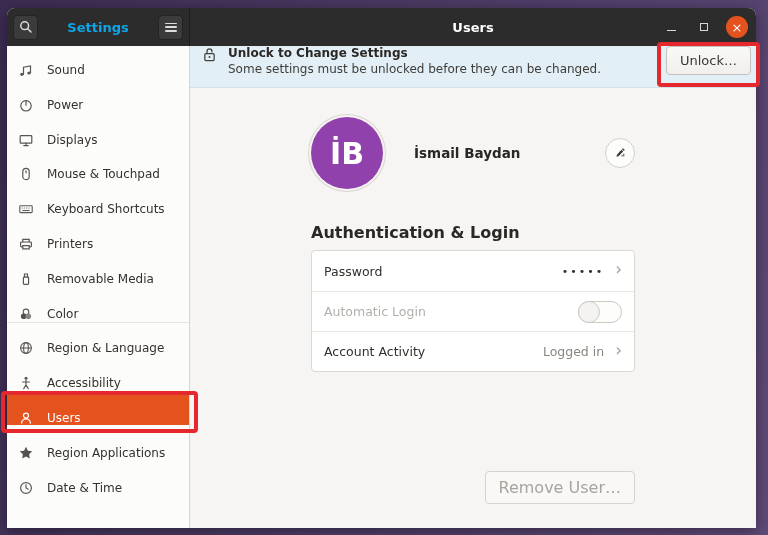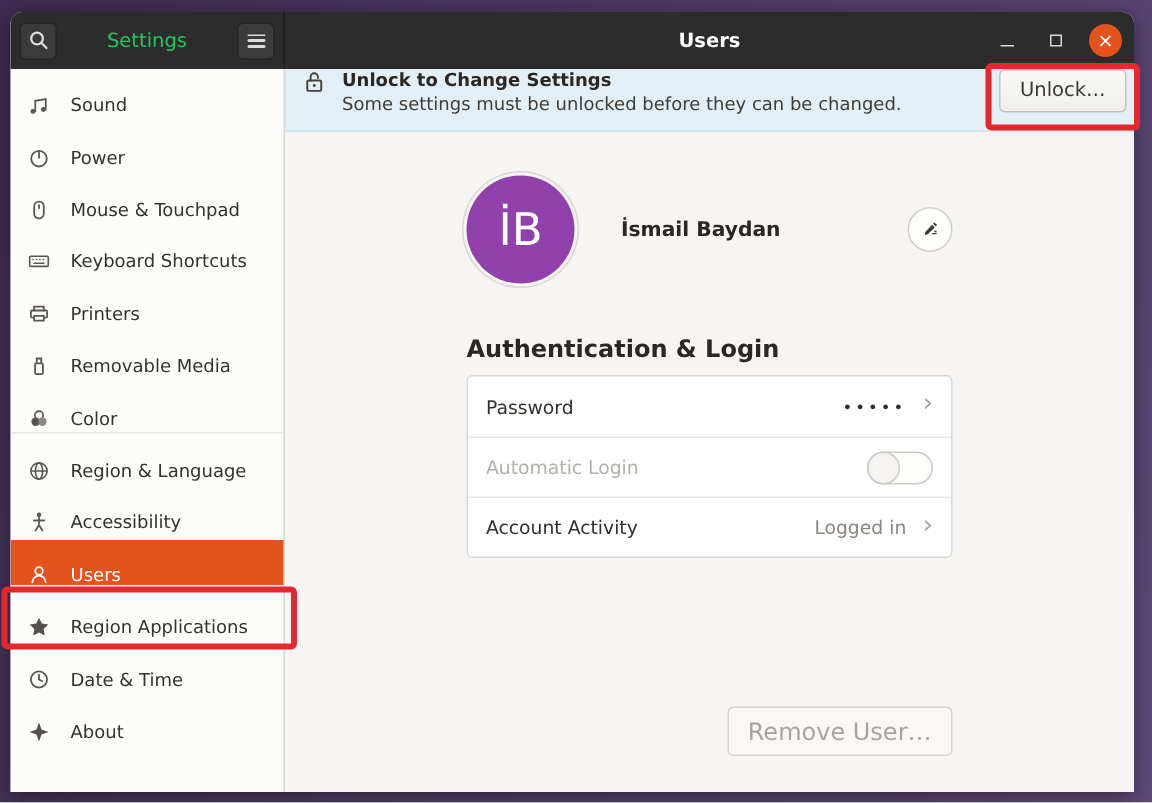--- a/index.html
+++ b/index.html
@@ -14,21 +14,21 @@
   .window { position:absolute; left:7px; top:8px; width:749px; height:520px;
             border-radius:8px 8px 0 0; overflow:hidden; background:#f6f5f4;
             box-shadow:0 3px 14px rgba(0,0,0,.4); display:flex; flex-direction:column; }
 
   
   .titlebar { flex:0 0 38px; display:flex; background:var(--header-bg,#2c2c2c); }
   .tb-left  { flex:0 0 183px; display:flex; align-items:center; padding:0 6px;
               border-right:1px solid #1d1d1d; }
   .icon-btn { width:25px; height:25px; border-radius:4px; background:#3b3b3b;
               border:1px solid #242424; display:flex; align-items:center; justify-content:center; }
-  .app-title { flex:1; text-align:center; color:#22c55e; font-weight:normal; font-size:13px; }
+  .app-title { flex:1; text-align:center; color:#0ea5e9; font-weight:bold; font-size:13px; }
   .menu-icon { display:flex; flex-direction:column; justify-content:space-between; width:12px; height:9px; }
   .menu-icon i { display:block; height:1.5px; background:#dcdcdc; border-radius:1px; }
   .tb-right { flex:1; position:relative; display:flex; align-items:center;
               justify-content:flex-end; padding-right:8px; }
   .page-title { position:absolute; left:0; right:0; text-align:center; color:#ffffff;
                 font-weight:bold; font-size:13px; pointer-events:none; }
   .win-btn { width:26px; height:26px; background:transparent; border:none;
              display:flex; align-items:center; justify-content:center; margin-left:7px; }
   .min-glyph { width:9px; height:1.6px; background:#d8d8d8; margin-top:7px; }
   .max-glyph { width:8px; height:8px; border:1.5px solid #d8d8d8; }
@@ -57,21 +57,21 @@
   .banner-title { font-size:12px; font-weight:bold; color:#2b2824; }
   .banner-sub { font-size:12px; color:#3f3c37; }
   .unlock-btn { padding:6px 13px; font-size:13px; color:#3a3731;
                 background:linear-gradient(#f9f9f8,#f0efed); border:1px solid #c6c2bc; border-radius:4px; }
 
   
   .content { width:324px; margin:0 auto; display:flex; flex-direction:column; }
   .user-row { margin-top:29px; display:flex; align-items:center; }
   .avatar { width:72px; height:72px; border-radius:50%; background:var(--avatar-purple,#9141ac);
             color:#fff; font-size:30px; display:flex; align-items:center; justify-content:center;
-            box-shadow:0 0 0 2px #f6f5f4, 0 0 0 3px #d9d6d1; }
+            box-shadow:0 0 0 2px #f6f5f4, 0 0 0 3px #d9d6d1;font-weight:bold; }
   .user-name { margin-left:31px; font-size:13.5px; font-weight:bold; color:#2a2723; flex:1; }
   .edit-btn { width:30px; height:30px; border-radius:50%; background:#fdfdfc;
               border:1px solid #d2cfca; display:flex; align-items:center; justify-content:center; }
 
   .section-title { margin-top:34px; font-size:16px; font-weight:bold; color:#2b2824; }
   .list { margin-top:8px; background:#ffffff; border:1px solid #dbd8d4; border-radius:4px; }
   .row { height:40px; display:flex; align-items:center; padding:0 12px; border-top:1px solid #eae8e5;justify-content:flex-end; }
   .row:first-child { border-top:none; }
   .rlabel { font-size:12.5px; color:#33302b; flex:1; }
   .row.disabled .rlabel { color:#b3afaa; }
@@ -151,20 +151,29 @@
         <div class="side-item">
           <span class="ic">
             <svg width="16" height="16" viewBox="0 0 16 16" fill="none" stroke="#5a5753" stroke-width="1.2" stroke-linecap="round">
               <circle cx="8" cy="8.8" r="5.2"></circle>
                 <path d="M8 3.6 v4.6"></path>
             </svg>
           </span>
           <span class="lbl">Power</span>
         </div>
 
+        <div class="side-item">
+          <span class="ic">
+            <svg width="16" height="16" viewBox="0 0 16 16" fill="none" stroke="#5a5753" stroke-width="1.2" stroke-linecap="round">
+              <rect x="2.2" y="3.6" width="11.6" height="7.6" rx="0.8"></rect>
+                <path d="M8 11.2 v2.2 M5.8 13.6 h4.4"></path>
+            </svg>
+          </span>
+          <span class="lbl">Displays</span>
+        </div>
 
         <div class="side-item">
           <span class="ic">
             <svg width="16" height="16" viewBox="0 0 16 16" fill="none" stroke="#5a5753" stroke-width="1.2" stroke-linecap="round">
               <rect x="4.8" y="2.4" width="6.4" height="11.2" rx="3.2"></rect>
                 <path d="M8 4.8 v2"></path>
             </svg>
           </span>
           <span class="lbl">Mouse &amp; Touchpad</span>
         </div>
@@ -254,28 +263,20 @@
         <div class="side-item">
           <span class="ic">
             <svg width="16" height="16" viewBox="0 0 16 16" fill="none" stroke="#5a5753" stroke-width="1.2" stroke-linecap="round">
               <circle cx="8" cy="8" r="5.4"></circle>
                 <path d="M8 4.8 V8 l2.2 1.2"></path>
             </svg>
           </span>
           <span class="lbl">Date &amp; Time</span>
         </div>
 
-        <div class="side-item">
-          <span class="ic">
-            <svg width="16" height="16" viewBox="0 0 16 16">
-              <path d="M8 1.6 L9.7 6.3 14.4 8 9.7 9.7 8 14.4 6.3 9.7 1.6 8 6.3 6.3 z" fill="#55524e"></path>
-            </svg>
-          </span>
-          <span class="lbl">About</span>
-        </div>
       </nav>
 
       <div class="main">
 
         <div class="banner">
           <span class="lock-wrap">
             <svg width="17" height="18" viewBox="0 0 16 17" fill="none" stroke="#45413b" stroke-width="1.2" stroke-linecap="round">
               <rect x="3.6" y="7.2" width="8.8" height="6.6" rx="1"></rect>
               <path d="M5.7 7.2 V5 a2.3 2.3 0 0 1 4.6 0 v.6"></path>
               <circle cx="8" cy="10.4" r="0.9" fill="#45413b" stroke="none"></circle>

